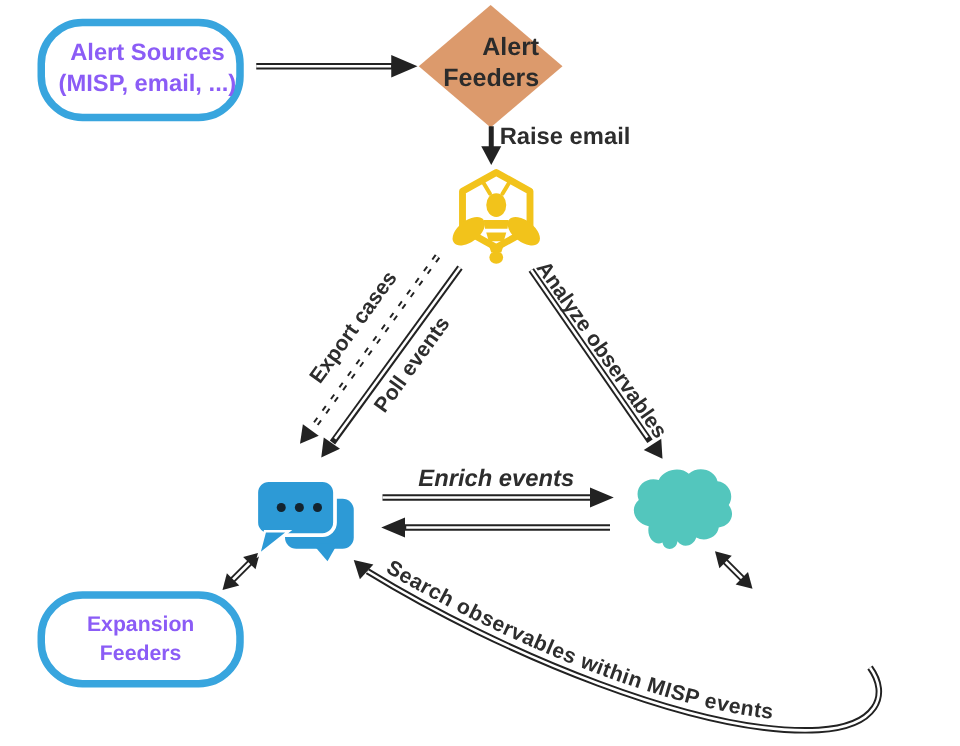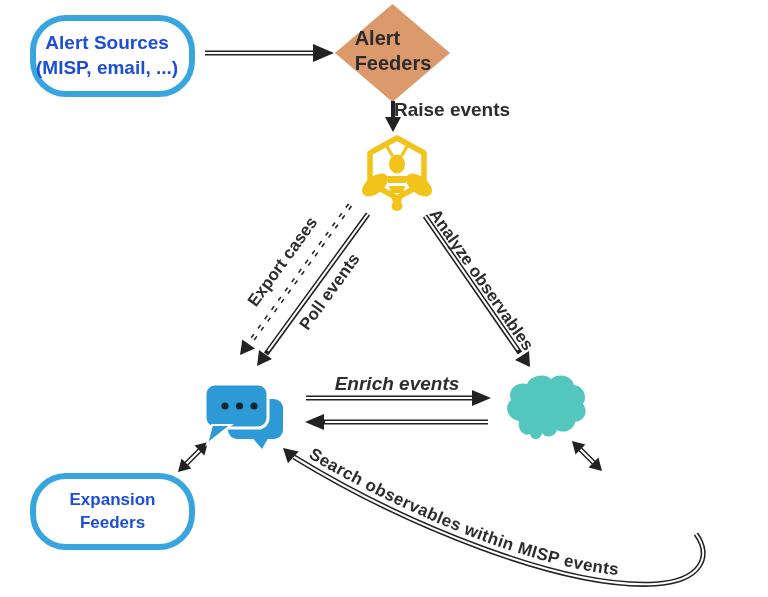--- a/index.html
+++ b/index.html
@@ -8,35 +8,35 @@
     font-family:"Liberation Sans",sans-serif;
   }
   
   .boxes{position:absolute;inset:0;z-index:1;}
   .wires{position:absolute;inset:0;z-index:2;pointer-events:none;}
   .labels{position:absolute;inset:0;z-index:3;pointer-events:none;}
 
   
   .pill{
     position:absolute;box-sizing:border-box;border:6px solid #38A5DE;background:#ffffff;
-    display:flex;align-items:center;justify-content:flex-start;text-align:center;
-    font-weight:700;color:#1d4ed8;
+    display:flex;align-items:center;justify-content:flex-end;text-align:center;
+    font-weight:700;color:#8b5cf6;
   }
   .pill .txt{line-height:1.3;}
   #box-alert-sources{left:30px;top:15px;width:165px;height:82px;border-radius:36px;font-size:19px;}
   #box-expansion{left:30px;top:473px;width:165px;height:77px;border-radius:36px;font-size:17px;}
   #box-analyzers{left:593px;top:473px;width:170px;height:77px;border-radius:38px;font-size:19px;}
 
   
   .lbl{
     position:absolute;font-weight:700;color:#2d2d2d;white-space:nowrap;
     transform:translate(-50%,-50%);font-size:19px;
   }
   .lbl.small{font-size:17px;}
-  #lbl-diamond{font-size:20px;text-align:left;line-height:1.25;color:#2b2b2b;}
+  #lbl-diamond{font-size:20px;text-align:right;line-height:1.25;color:#2b2b2b;}
   #lbl-export{transform:translate(-50%,-50%) rotate(-54deg);}
   #lbl-poll{transform:translate(-50%,-50%) rotate(-54deg);}
   #lbl-analyze{transform:translate(-50%,-50%) rotate(55deg);}
 
   
   .so{stroke:#222222;stroke-width:5.2;fill:none;}
   .si{stroke:#ffffff;stroke-width:2.1;fill:none;}
   .dash{stroke-dasharray:4.5 7;}
   .hd{fill:#222222;stroke:none;}
   .hex{fill:none;stroke:#F2C31B;stroke-width:5.5;stroke-linejoin:round;}
@@ -167,20 +167,20 @@
         C 541 441 531 441 530 434
         C 524 437 517 430 519 421 Z"></path>
     </g>
   </svg>
 
   <div class="labels">
     <div class="lbl" id="lbl-diamond" style="left:393px;top:51px;">
       <div>Alert</div>
       <div>Feeders</div>
     </div>
-    <div class="lbl" style="left:452px;top:110px;">Raise events</div>
+    <div class="lbl" style="left:452px;top:110px;">Raise email</div>
     <div class="lbl small" id="lbl-export" style="left:283px;top:262px;">Export cases</div>
     <div class="lbl small" id="lbl-poll" style="left:330px;top:292px;">Poll events</div>
     <div class="lbl small" id="lbl-analyze" style="left:481px;top:280px;">Analyze observables</div>
     <div class="lbl" style="left:397px;top:384px;font-style:italic;">Enrich events</div>
   </div>
 
 </div>
 
 </body></html>

